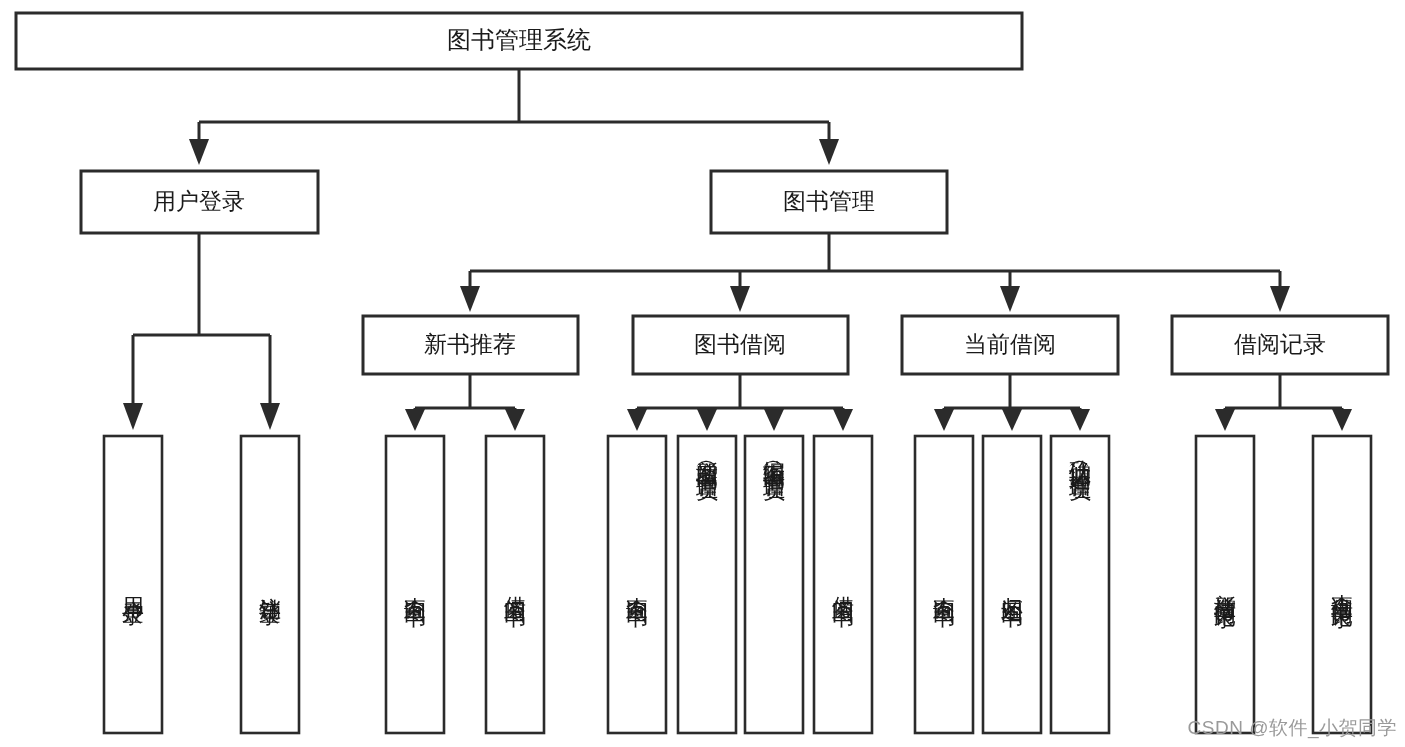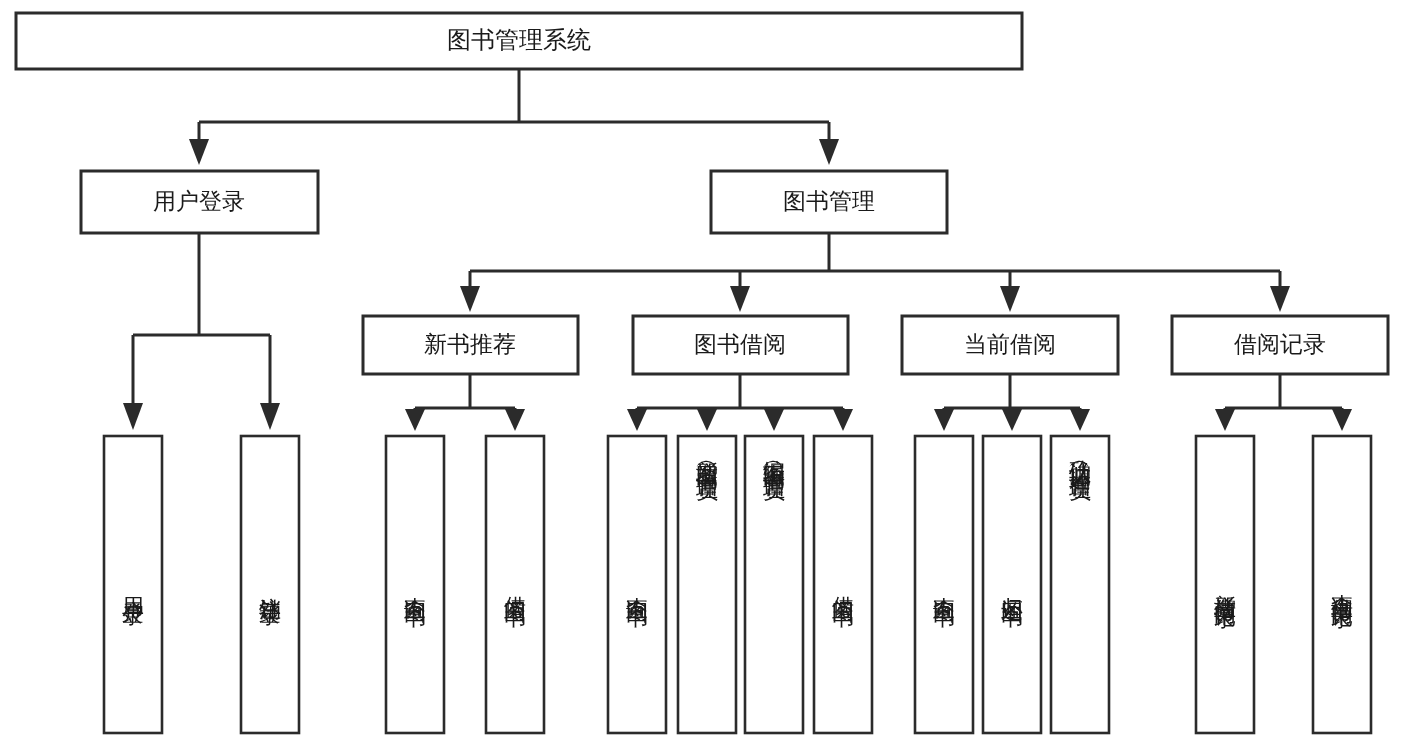--- a/index.html
+++ b/index.html
@@ -219,14 +219,15 @@
   <div class="leaf-label-wrap" style="left:1051px; top:436px; width:58px; height:297px; align-items:flex-start;">
     <span class="leaf-label" style="margin-top:6px;">确认归还（管理员）</span>
   </div>
   <div class="leaf-label-wrap" style="left:1196px; top:436px; width:58px; height:297px;">
     <span class="leaf-label">新增借阅记录</span>
   </div>
   <div class="leaf-label-wrap" style="left:1313px; top:436px; width:58px; height:297px;">
     <span class="leaf-label">查询借阅记录</span>
   </div>
 
+  <div class="watermark">CSDN @软件_小贺同学</div>
 
 </div>
 
 </body></html>

